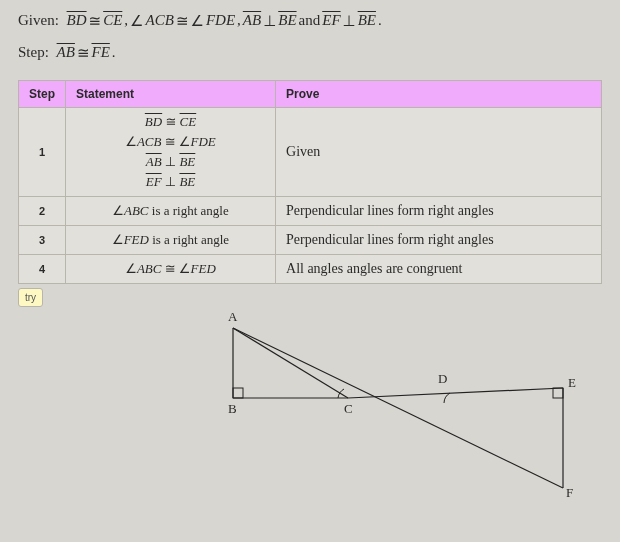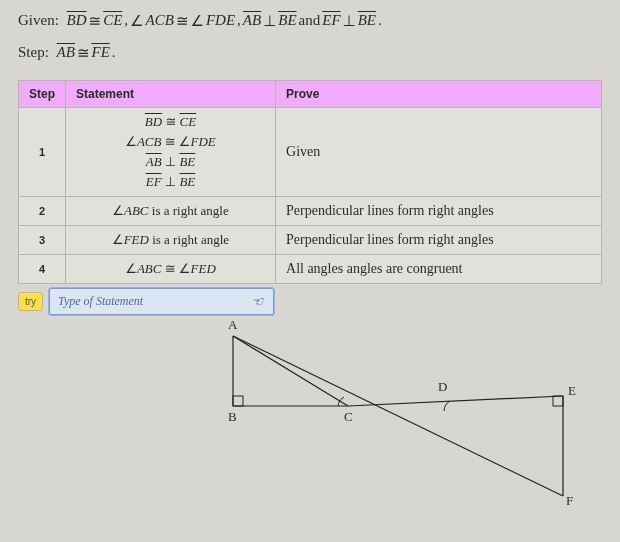--- a/index.html
+++ b/index.html
@@ -62,21 +62,21 @@
     font-size: 13px;
   }
   .try-row {
     display: flex;
     align-items: center;
     gap: 6px;
     margin-top: 4px;
   }
   .try-badge {
     border: 1px solid #b8b5ad;
-    background: #fde047;
+    background: #fef9c3;
     font-size: 10px;
     padding: 3px 6px;
     border-radius: 3px;
     font-family: Arial, sans-serif;
     color: #555;
   }
   .type-input {
     flex: 0 0 225px;
     border: 1px solid #7a9cc6;
     outline: 1px solid #95b5dd;
@@ -185,24 +185,20 @@
       <td class="stmt-col">
         <span class="ang">∠</span><span class="it">ABC</span><span> ≅ </span><span class="ang">∠</span><span class="it">FED</span>
       </td>
       <td class="reason-col">All angles angles are congruent</td>
     </tr>
   </tbody>
 </table>
 
 <div class="try-row">
   <div class="try-badge">try</div>
-  <div class="type-input">
-    <span>Type of Statement</span>
-    <span class="cursor-icon">☜</span>
-  </div>
 </div>
 
 <div class="figure">
   <svg width="580" height="200">
 
     <line x1="215" y1="15" x2="215" y2="85" stroke="#222" stroke-width="1.2"></line>
     <line x1="215" y1="85" x2="330" y2="85" stroke="#222" stroke-width="1.2"></line>
     <line x1="215" y1="15" x2="330" y2="85" stroke="#222" stroke-width="1.2"></line>
 
     <rect x="215" y="75" width="10" height="10" fill="none" stroke="#222" stroke-width="1"></rect>

